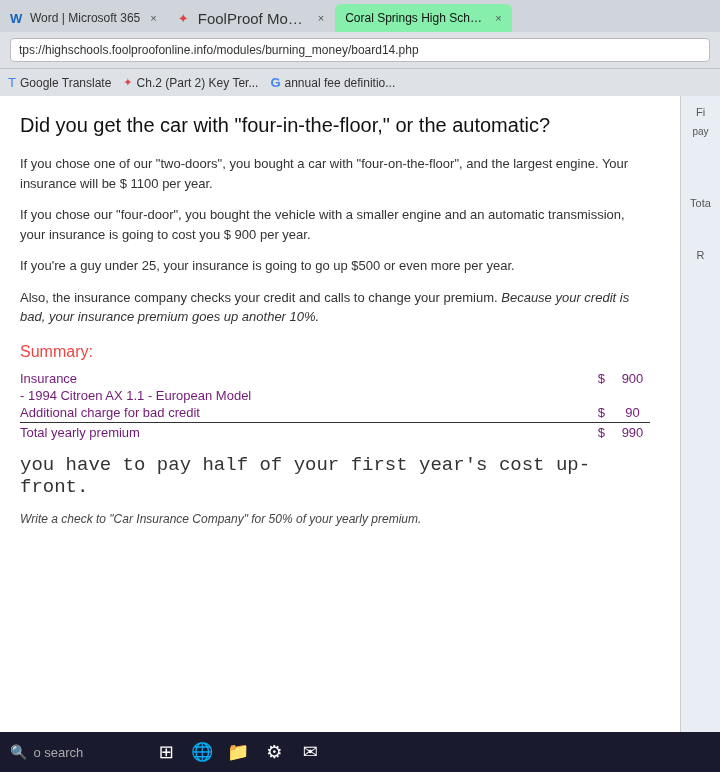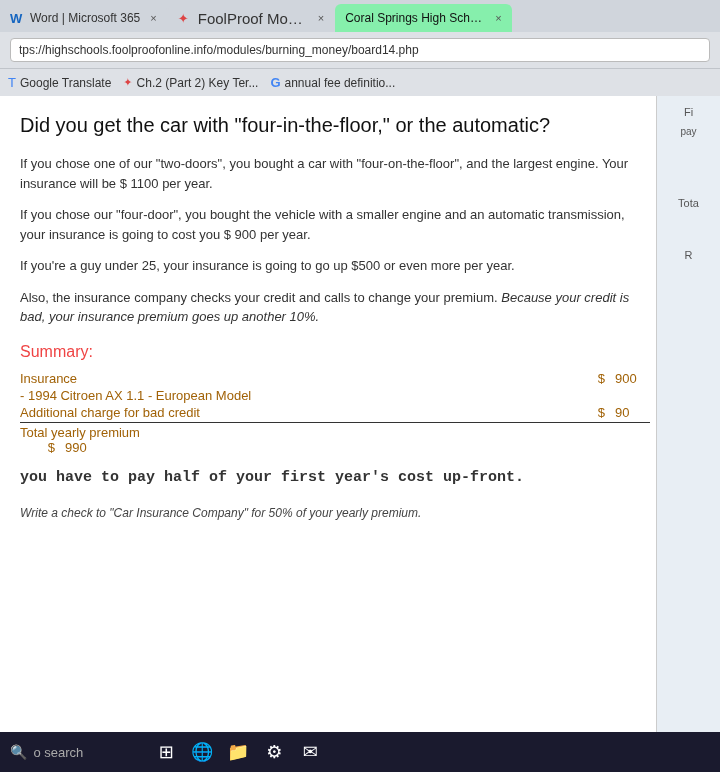--- a/index.html
+++ b/index.html
@@ -96,21 +96,21 @@
       padding: 16px 20px;
       overflow: hidden;
       position: relative;
     }
 
     
     .right-sidebar {
       position: absolute;
       right: 0;
       top: 0;
-      width: 64px;
+      width: 40px;
       height: 100%;
       background: #e8eef4;
       border-left: 1px solid #ccc;
       display: flex;
       flex-direction: column;
       align-items: center;
       padding: 10px 0;
     }
 
     .main-text-area {
@@ -151,21 +151,21 @@
     .summary-title {
       font-size: 16px;
       font-weight: normal;
       color: #ef4444;
       margin-bottom: 10px;
     }
 
     .summary-table {
       width: 100%;
       font-size: 13px;
-      color: #a16207;
+      color: #701a75;
     }
 
     .summary-row {
       display: flex;
       align-items: baseline;
       justify-content: space-between;
       margin-bottom: 2px;
     }
 
     .summary-row-label {
@@ -181,37 +181,35 @@
       justify-content: flex-end;
     }
 
     .dollar-sign {
       font-size: 13px;
     }
 
     .amount-val {
       font-size: 13px;
       min-width: 35px;
-      text-align: left;
+      text-align: center;
     }
 
     .total-row {
       border-top: 1px solid #333;
       padding-top: 2px;
       margin-top: 2px;
-      flex-direction: column;
     }
 
     .upfront-note {
-      font-size: 15px;
+      font-size: 19px;
       font-family: 'Courier New', monospace;
       color: #333;
       margin-top: 14px;
-      margin-bottom: 20px;
-      font-weight: bold;
+      margin-bottom: 14px;
     }
 
     .check-note {
       font-size: 12px;
       font-style: italic;
       color: #444;
     }
 
     
     .taskbar {

